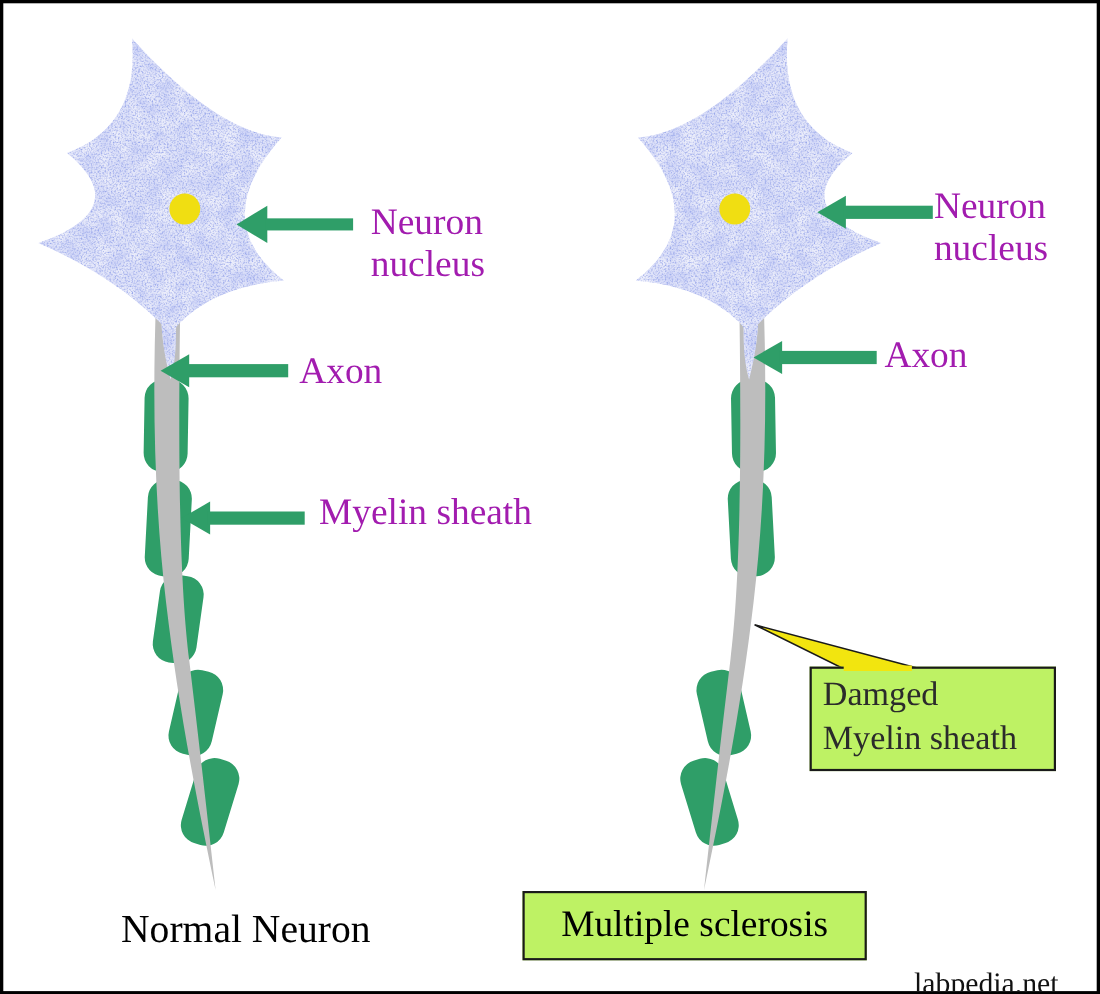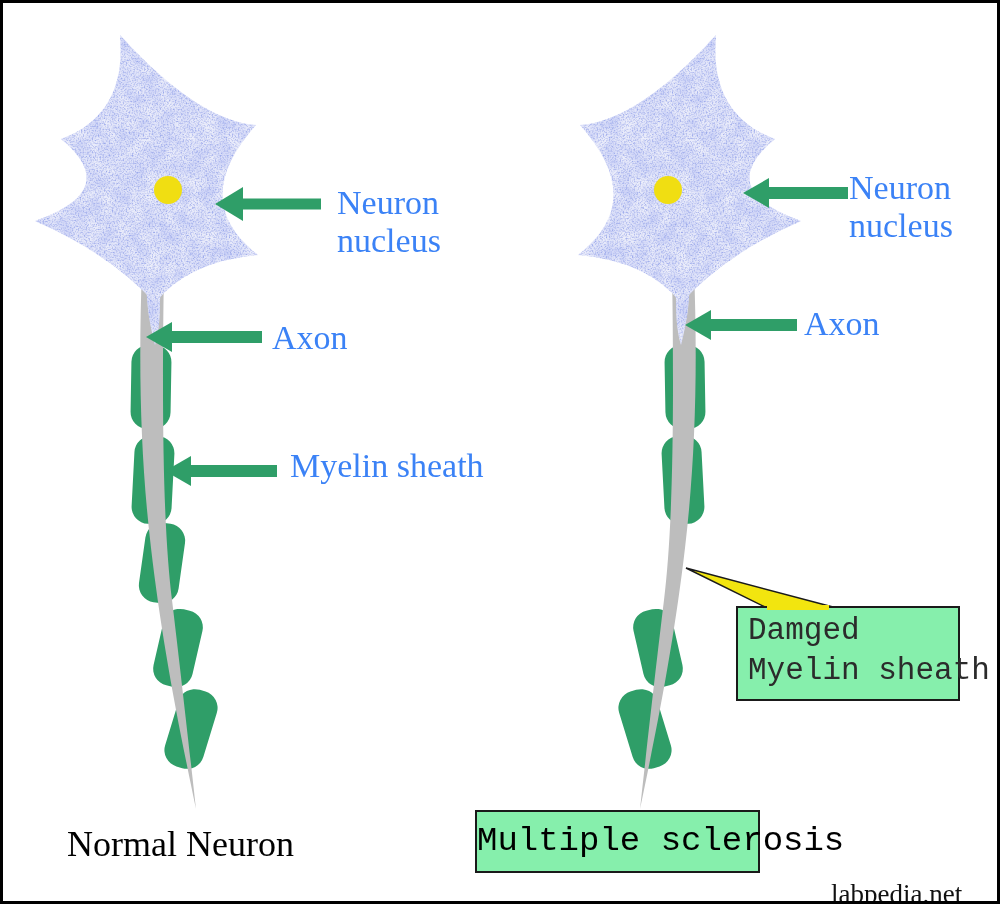--- a/index.html
+++ b/index.html
@@ -18,52 +18,52 @@
     position: absolute;
     left: 0; top: 0;
     z-index: 1;
   }
   .lbl {
     position: absolute;
     z-index: 2;
     font-size: 34px;
     line-height: 38px;
     white-space: nowrap;
-    color: #3b82f6;
+    color: #a21caf;
   }
   .caption {
     position: absolute;
     z-index: 2;
     font-size: 36px;
     white-space: nowrap;
     color: #000;
+    margin-left: 43px;
   }
   .ybox {
     position: absolute;
     z-index: 3;
     box-sizing: border-box;
-    background: #86efac;
+    background: #bef264;
     border: 2px solid #1a1a1a;
-    font-family: Liberation Mono, monospace;
   }
   .ybox.damaged {
     left: 733px; top: 603px;
     width: 224px; height: 95px;
     font-size: 31px;
     line-height: 40px;
     padding: 3px 0 0 10px;
     color: #2b2b2b;
     white-space: nowrap;
   }
   .ybox.ms {
     left: 472px; top: 807px;
-    width: 285px; height: 63px;
+    width: 313px; height: 63px;
     font-size: 34px;
     line-height: 58px;
-    text-align: left;
+    text-align: center;
     color: #000;
     white-space: nowrap;
   }
   .cover-strip {
     position: absolute;
     z-index: 4;
     left: 764px; top: 602px;
     width: 62px; height: 5px;
     background: #f2e50f;
   }

